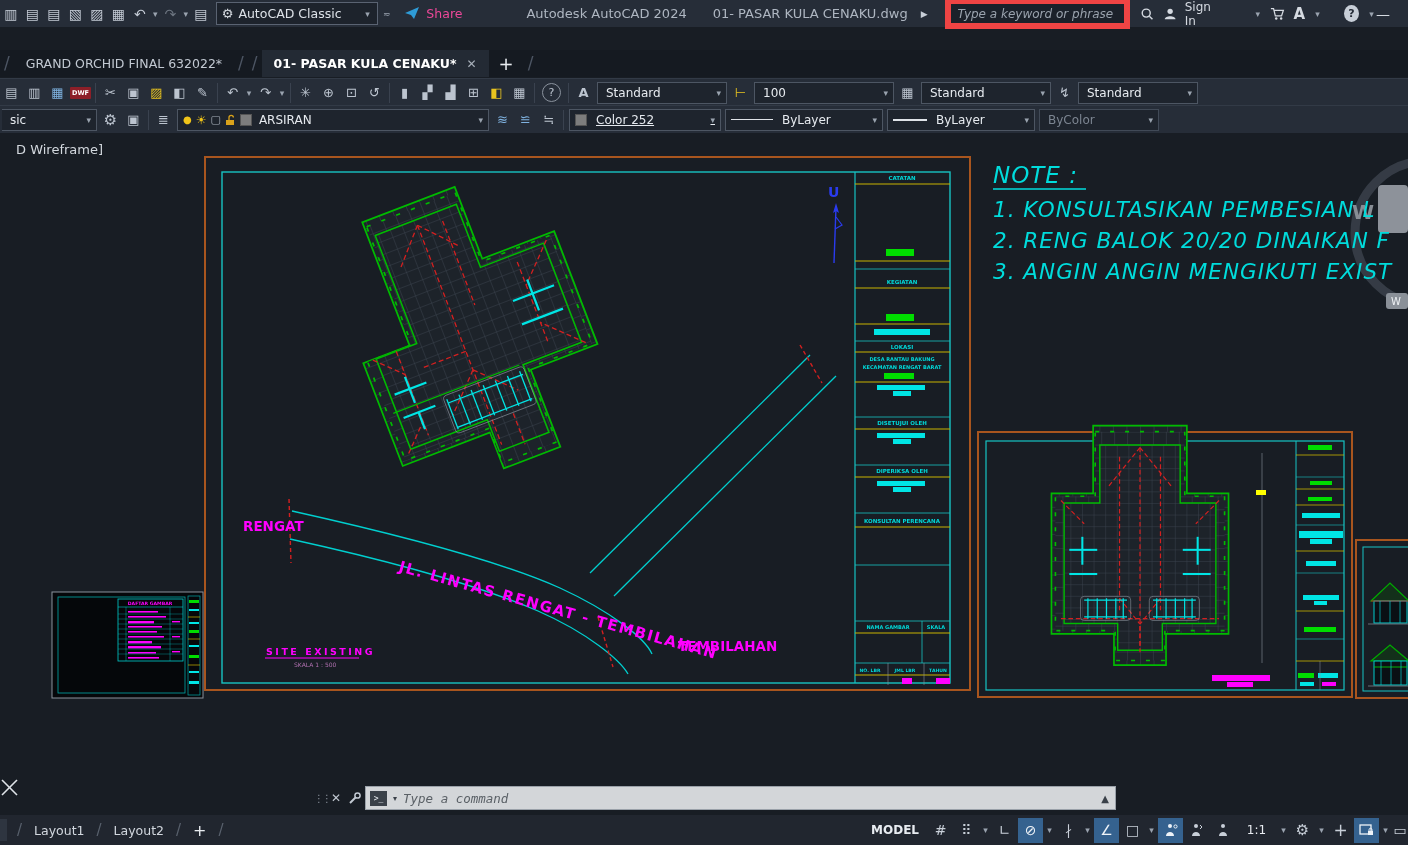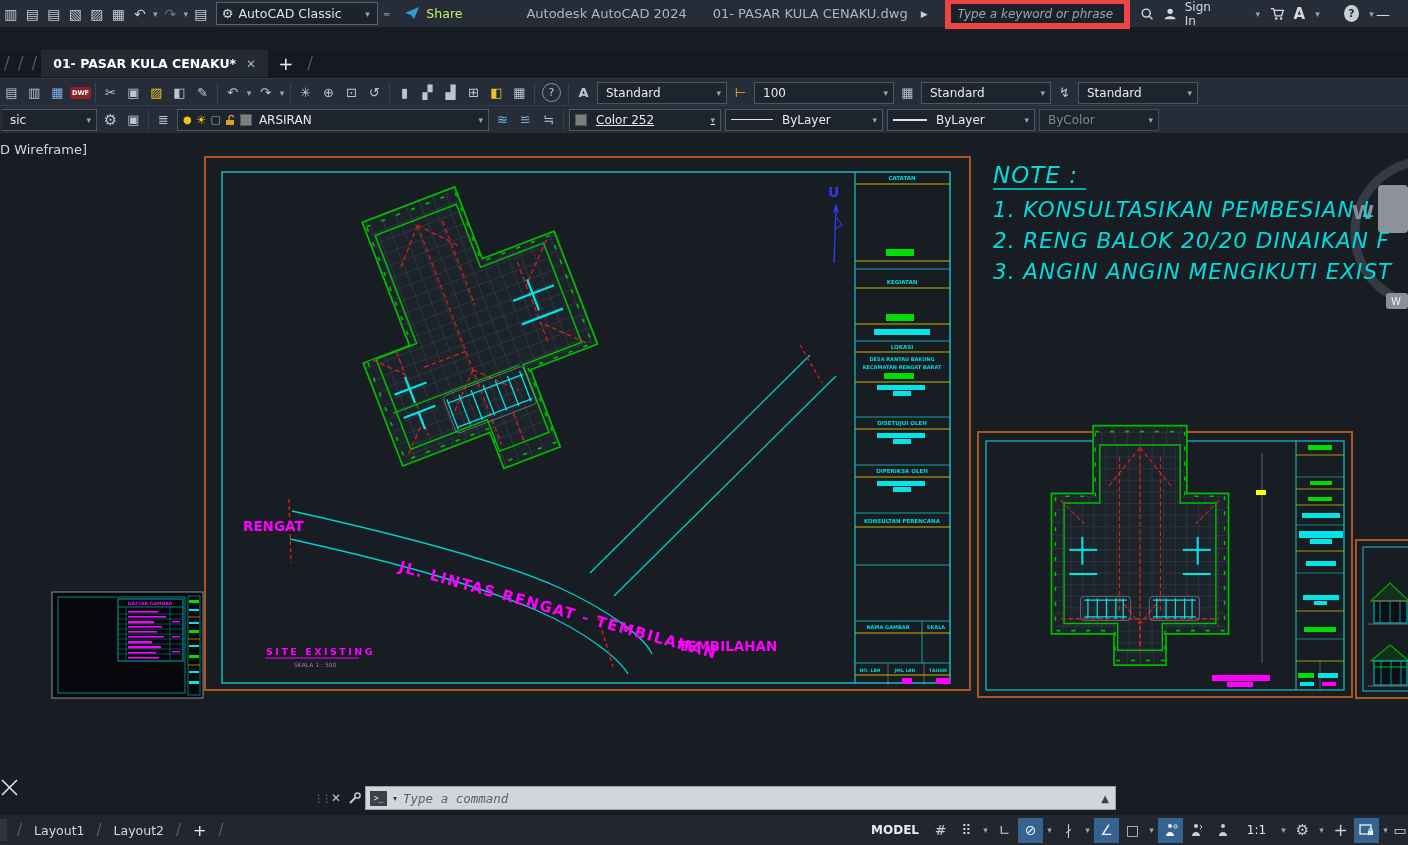--- a/index.html
+++ b/index.html
@@ -7,21 +7,21 @@
        font-family:"DejaVu Sans","Liberation Sans",sans-serif;
        background:#181d24;color:#c9cfd7;font-size:12px;}
   .abs{position:absolute;}
   
   .titlebar{left:0;top:0;width:1408px;height:27px;background:#262d38;display:flex;align-items:center;}
   .qicon{width:24px;height:24px;display:flex;align-items:center;justify-content:center;color:#c3cad4;font-size:14px;}
   .qicon.dim{color:#6d7681;}
   .chev{color:#9aa3af;font-size:9px;width:10px;text-align:center;}
   .wscombo{height:21px;width:168px;border:1px solid #5a6372;background:#1d232c;display:flex;align-items:center;margin:0 4px;padding:0 5px;gap:5px;}
   .wscombo .lbl{flex:1;color:#dde2e8;font-size:12.5px;white-space:nowrap;overflow:hidden;}
-  .share{display:flex;align-items:center;gap:6px;color:#bef264;margin-left:14px;font-size:12.5px;}
+  .share{display:flex;align-items:center;gap:6px;color:#ec4899;margin-left:14px;font-size:12.5px;}
   .apptitle{color:#aeb6c1;font-size:13px;margin-left:64px;white-space:nowrap;}
   .doctitle{color:#aeb6c1;font-size:13px;margin-left:26px;white-space:nowrap;}
   .searchbox{height:19px;width:178px;border:6px solid #ef4444;background:#1b212a;color:#9aa3ae;
              font-style:italic;font-size:12px;display:flex;align-items:center;padding:0 7px;margin-left:16px;}
   .tb-right{display:flex;align-items:center;gap:8px;margin-left:10px;color:#d5dae1;}
   .minbtn{margin-left:auto;margin-right:18px;color:#d5dae1;font-size:14px;}
   
   .menubar{left:0;top:27px;width:1408px;height:23px;background:#1f2530;display:flex;align-items:center;}
   .mitem{padding:0 14px;color:#ced4dc;font-size:12.5px;height:100%;display:flex;align-items:center;}
   
@@ -40,21 +40,21 @@
   .dwf{background:#8d1f28;color:#fff;font-size:6.5px;font-weight:bold;padding:2px 2px;border-radius:1px;letter-spacing:0;}
   .combo{height:20px;background:#1e242d;border:1px solid #4d5663;display:flex;align-items:center;padding:0 5px;color:#e6eaef;font-size:12px;margin:0 2px;}
   .combo .cv{flex:1;padding:0 3px;white-space:nowrap;overflow:hidden;}
   .combo .ch{color:#9aa3af;font-size:9px;}
   .combo.disabled{color:#7c8591;border-color:#414a57;}
   .swatch{width:10px;height:10px;background:#7d7d7d;border:1px solid #555;}
   .lt-line{width:42px;border-top:1px solid #dfe3e8;margin-right:6px;}
   .lw-line{width:34px;border-top:2px solid #dfe3e8;margin-right:6px;}
   
   .canvas{left:0;top:133px;width:1408px;height:679px;background:#181d24;overflow:hidden;}
-  .vplabel{left:0;top:9px;color:#d3d8de;font-size:13px;}
+  .vplabel{left:16px;top:9px;color:#d3d8de;font-size:13px;}
   
   .cmdbar{left:314px;top:786px;width:802px;height:24px;display:flex;align-items:center;gap:4px;}
   .cmdgrip{color:#8a929d;font-size:10px;letter-spacing:-2px;line-height:7px;width:10px;}
   .cmdico{color:#c2c9d2;font-size:12px;width:16px;text-align:center;}
   .cmdfield{flex:1;height:22px;background:#d3d6d9;border:1px solid #9aa1a9;display:flex;align-items:center;padding:0 4px;gap:6px;}
   .cmdbadge{width:17px;height:15px;background:#3a4149;color:#e8ecf0;font-size:8px;display:flex;align-items:center;justify-content:center;font-family:"DejaVu Sans Mono",monospace;}
   .cmdtext{color:#5a6066;font-style:italic;font-family:"DejaVu Sans Mono",monospace;font-size:12.5px;flex:1;}
   .cmdup{color:#3a4149;font-size:10px;padding-right:2px;}
   
   .statusbar{left:0;top:815px;width:1408px;height:30px;background:#21262f;display:flex;align-items:center;}
@@ -124,20 +124,21 @@
       <span class="chev">▾</span>
       <span style="width:17px;height:17px;border-radius:50%;background:#c8cfd8;color:#262d38;display:flex;align-items:center;justify-content:center;font-size:11px;font-weight:bold;margin-left:14px;">?</span>
       <span class="chev">▾</span>
     </div>
     <span class="minbtn">—</span>
   </div>
 
 
   <div class="abs filetabs">
     <span class="ftsep">/</span>
+    <span class="ftab">GRAND ORCHID FINAL 632022*</span>
     <span class="ftsep">/</span>
     <span class="ftsep">/</span>
     <span class="ftab active">
       <span>01- PASAR KULA CENAKU*</span>
       <span class="x">✕</span>
     </span>
     <span class="addtab">+</span>
     <span class="ftsep">/</span>
   </div>
 

